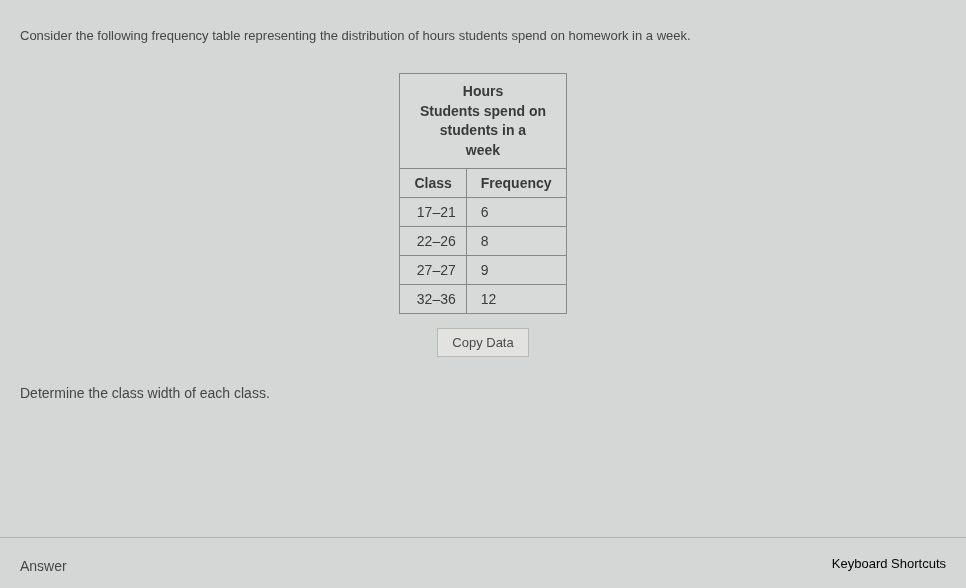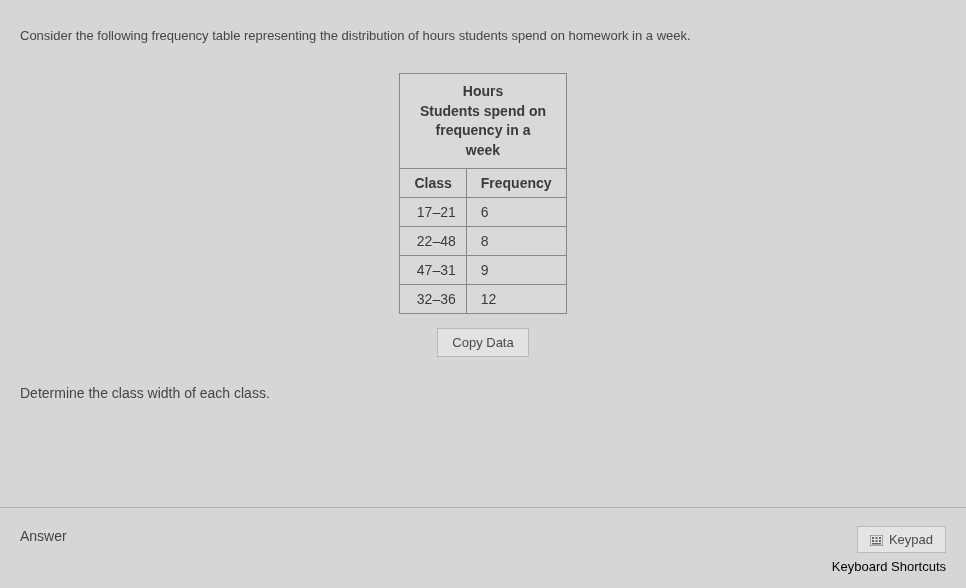--- a/index.html
+++ b/index.html
@@ -124,67 +124,52 @@
 <body>
 
 <div class="content">
   <p class="question-text">Consider the following frequency table representing the distribution of hours students spend on homework in a week.</p>
 
   <div class="table-container">
     <table class="freq-table">
       <caption>
         <span>Hours</span><br>
         <span>Students spend on</span><br>
-        <span>frequency in a</span><br>
+        <span>students in a</span><br>
         <span>week</span>
       </caption>
       <thead>
         <tr>
           <th>Class</th>
           <th>Frequency</th>
         </tr>
       </thead>
       <tbody>
         <tr>
           <td class="class-col">17–21</td>
           <td>6</td>
         </tr>
         <tr>
-          <td class="class-col">22–48</td>
+          <td class="class-col">22–26</td>
           <td>8</td>
         </tr>
         <tr>
-          <td class="class-col">47–31</td>
+          <td class="class-col">27–27</td>
           <td>9</td>
         </tr>
         <tr>
           <td class="class-col">32–36</td>
           <td>12</td>
         </tr>
       </tbody>
     </table>
     <button class="copy-btn">Copy Data</button>
   </div>
 
   <p class="subquestion">Determine the class width of each class.</p>
 </div>
 
 <div class="answer-row">
   <span class="answer-label">Answer</span>
   <div class="right-controls">
-    <button class="keypad-btn">
-      <span class="keypad-icon">
-        <svg viewBox="0 0 13 11" width="13" height="11">
-          <rect x="0" y="0" width="13" height="11" fill="none" stroke="#666" stroke-width="1"></rect>
-          <rect x="2" y="2" width="2" height="2" fill="#666"></rect>
-          <rect x="5.5" y="2" width="2" height="2" fill="#666"></rect>
-          <rect x="9" y="2" width="2" height="2" fill="#666"></rect>
-          <rect x="2" y="5" width="2" height="2" fill="#666"></rect>
-          <rect x="5.5" y="5" width="2" height="2" fill="#666"></rect>
-          <rect x="9" y="5" width="2" height="2" fill="#666"></rect>
-          <rect x="2" y="8" width="9" height="1.5" fill="#666"></rect>
-        </svg>
-      </span>
-      <span>Keypad</span>
-    </button>
     <span class="kb-shortcuts">Keyboard Shortcuts</span>
   </div>
 </div>
 
 </body></html>

